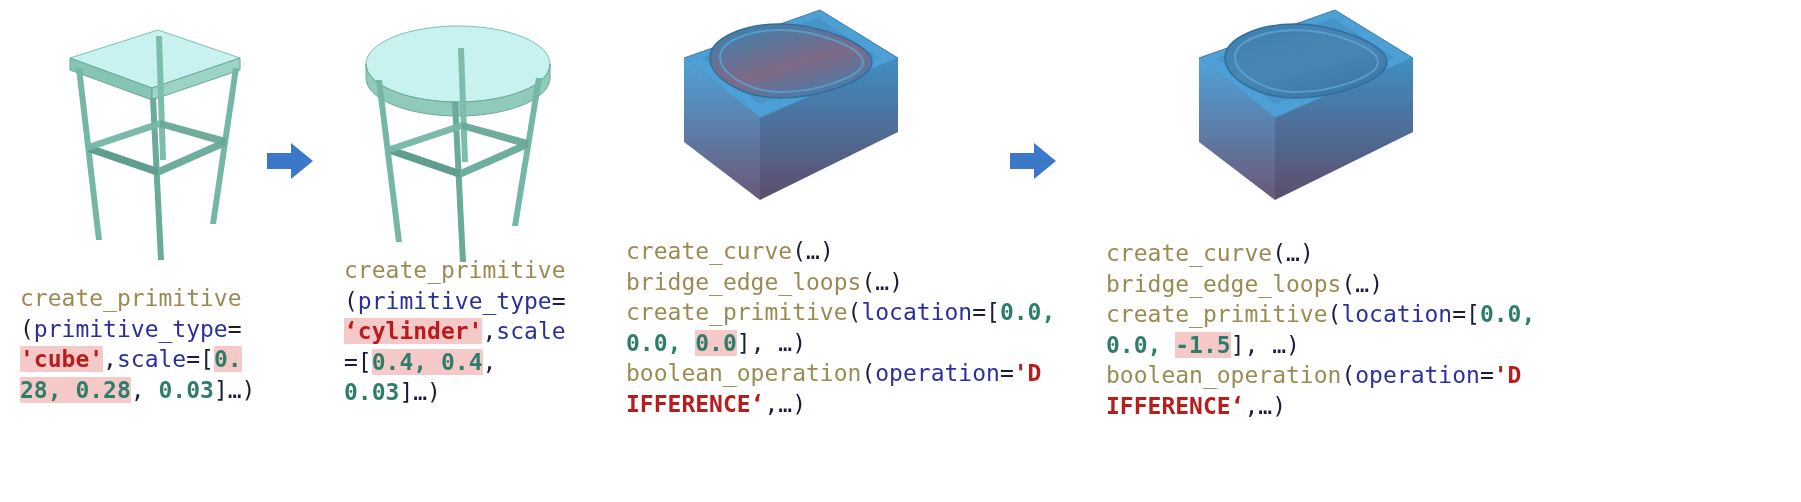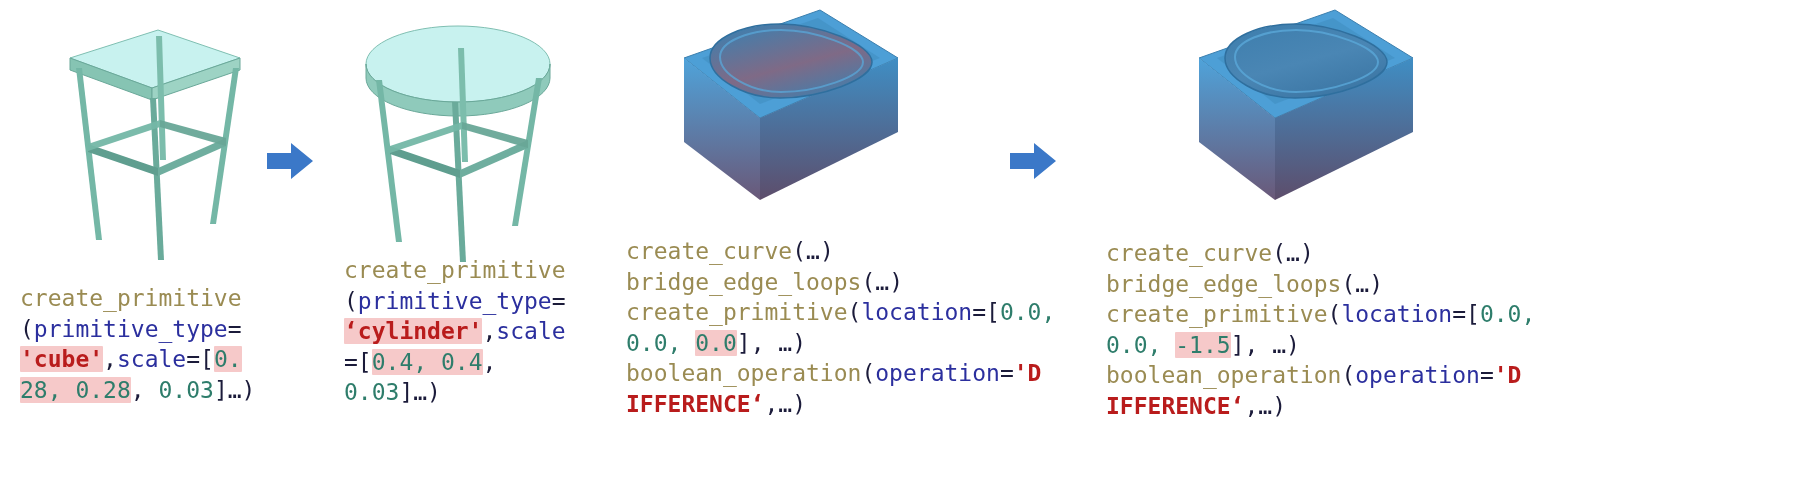--- a/index.html
+++ b/index.html
@@ -23,21 +23,21 @@
     white-space:pre-wrap;
     word-break:break-all;
     letter-spacing:0px;
   }
   .ln{display:block;}
 
   
   .tok-fn   {color:#9a8b52;}
   .tok-kw   {color:#2b2f9e;}
   .tok-str  {color:#b91c1c;font-weight:bold;}
-  .tok-num  {color:#2e7d6b;}
+  .tok-num  {color:#2e7d6b;font-weight:bold;}
   .tok-punc {color:#1b1b3a;}
   .tok-dots {color:#1b1b3a;}
   .hl       {background:#f6c9c9;border-radius:1px;}
 
   
   .arrow{position:absolute;}
 
   
   svg{display:block;overflow:visible;}
 </style>

